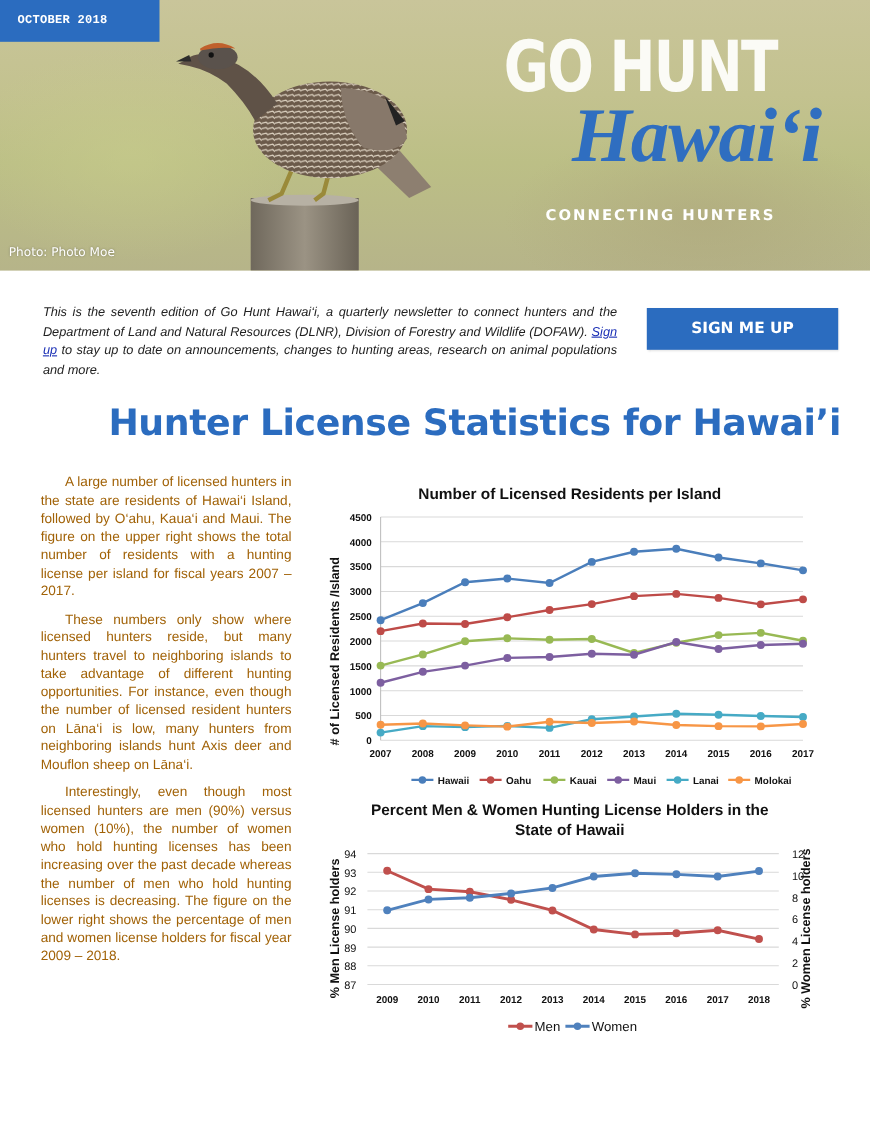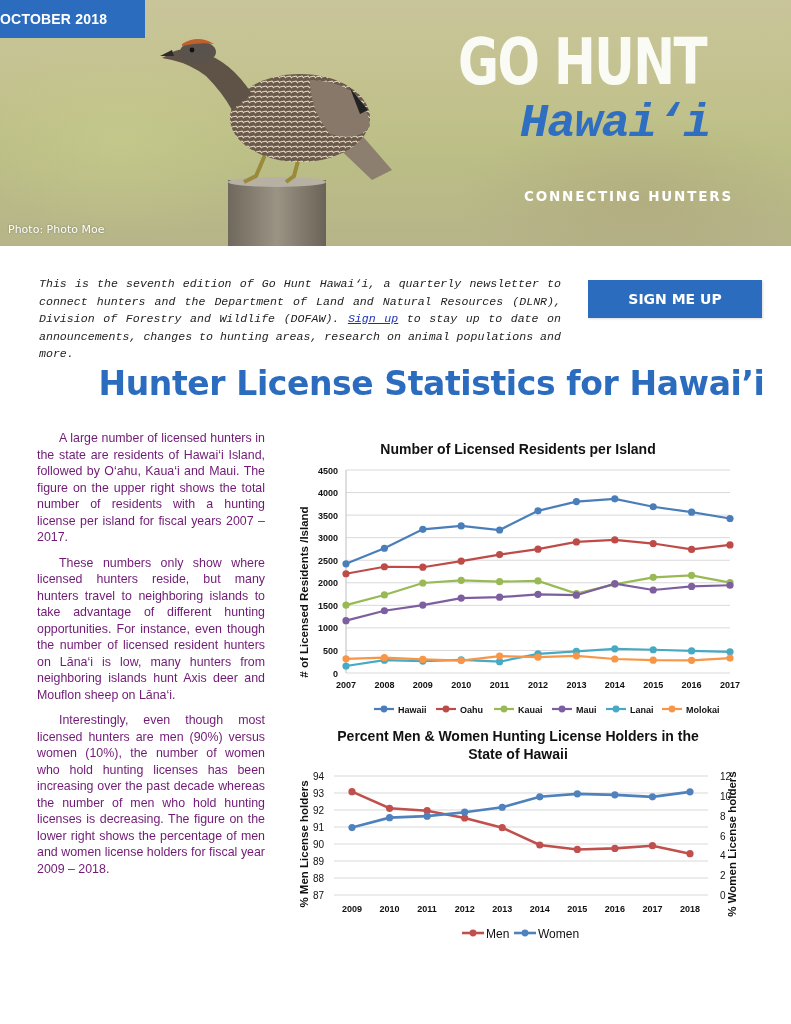--- a/index.html
+++ b/index.html
@@ -9,66 +9,66 @@
   
   .hero {
     position: absolute; left: 0; top: 0; width: 791px; height: 246px; overflow: hidden;
     background:
       radial-gradient(ellipse 220px 140px at 120px 140px, rgba(200,205,140,0.55), rgba(0,0,0,0) 70%),
       radial-gradient(ellipse 260px 120px at 640px 200px, rgba(170,160,120,0.45), rgba(0,0,0,0) 70%),
       linear-gradient(180deg, #c9c59a 0%, #c3c28f 35%, #bcbf86 60%, #b6b489 100%);
   }
   .issue-tag {
     position: absolute; left: 0; top: 0; width: 145px; height: 38px; background: #2b6cbf;
-    color: #fff; font-weight: bold; font-size: 14px; line-height: 38px; 
-    font-family: Liberation Sans, sans-serif; letter-spacing: 0.2px;
+    color: #fff; font-weight: bold; font-size: 11px; line-height: 38px; padding-left: 16px;
+    font-family: Liberation Mono, monospace; letter-spacing: 0.2px;
   }
   .photo-credit {
     position: absolute; left: 8px; top: 223px; color: #fff; font-size: 11px;
     font-family: "DejaVu Sans", sans-serif; text-shadow: 0 0 2px rgba(0,0,0,0.35);
   }
   .bird { position: absolute; left: 160px; top: 30px; width: 240px; height: 216px; }
   .logo-gohunt {
     position: absolute; left: 458px; top: 30px; font-family: "DejaVu Sans", sans-serif;
     font-weight: bold; font-size: 64px; color: #fbfbf6; letter-spacing: -2px;
     transform: scaleX(0.78); transform-origin: left top; line-height: 64px;
   }
   .logo-hawaii {
-    position: absolute; left: 520px; top: 88px; font-family: Liberation Mono, monospace;
-    font-style: italic; font-weight: bold; font-size: 47px; color: #2f6ec0; line-height: 72px;
+    position: absolute; left: 520px; top: 88px; font-family: Liberation Serif, serif;
+    font-style: italic; font-weight: bold; font-size: 70px; color: #2f6ec0; line-height: 72px;
     letter-spacing: -1px;
   }
   .tagline {
-    position: absolute; left: 524px; top: 184px; color: #ffffff; font-weight: bold;
+    position: absolute; left: 496px; top: 184px; color: #ffffff; font-weight: bold;
     font-size: 13.5px; line-height: 24px; letter-spacing: 1.8px; font-family: "DejaVu Sans", sans-serif;
   }
 
   
   .intro {
     position: absolute; left: 39px; top: 275px; width: 522px; font-size: 11.6px; line-height: 17.5px;
-    font-style: italic; text-align: justify; color: #222; font-family: Liberation Mono, monospace;
+    font-style: italic; text-align: justify; color: #222; font-family: Liberation Sans, sans-serif;
   }
   .intro a { color: #1a2fb5; text-decoration: underline; }
   .signup-btn {
     position: absolute; left: 588px; top: 280px; width: 174px; height: 38px; background: #2b6cbf;
     color: #fff; font-weight: bold; font-size: 14px; text-align: center; line-height: 38px;
     font-family: "DejaVu Sans", sans-serif; cursor: pointer; border: none;
     box-shadow: 1px 1px 2px rgba(0,0,0,0.15);
   }
 
   
   .section-title {
     position: absolute; left: 0; width: 791px; top: 364px; text-align: center; font-weight: bold;
     font-size: 33px; color: #2b6cbf; font-family: "DejaVu Sans", sans-serif; letter-spacing: -0.4px; margin-left: 36px;
   }
 
   
   .body-col {
     position: absolute; left: 37px; top: 430px; width: 228px; font-size: 12.4px; line-height: 16.5px;
-    color: #701a75; text-align: justify; font-family: "Liberation Sans", sans-serif;
+    color: #a16207; text-align: justify; font-family: "Liberation Sans", sans-serif;
   }
   .body-col p { text-indent: 22px; margin-bottom: 9px; }
 
   
   .chart { position: absolute; font-family: "Liberation Sans", sans-serif; }
   .chart svg text { font-family: "Liberation Sans", sans-serif; }
   #chart1 { left: 290px; top: 432px; width: 460px; height: 290px; }
   #chart2 { left: 290px; top: 722px; width: 460px; height: 230px; }
 </style>
 </head>

